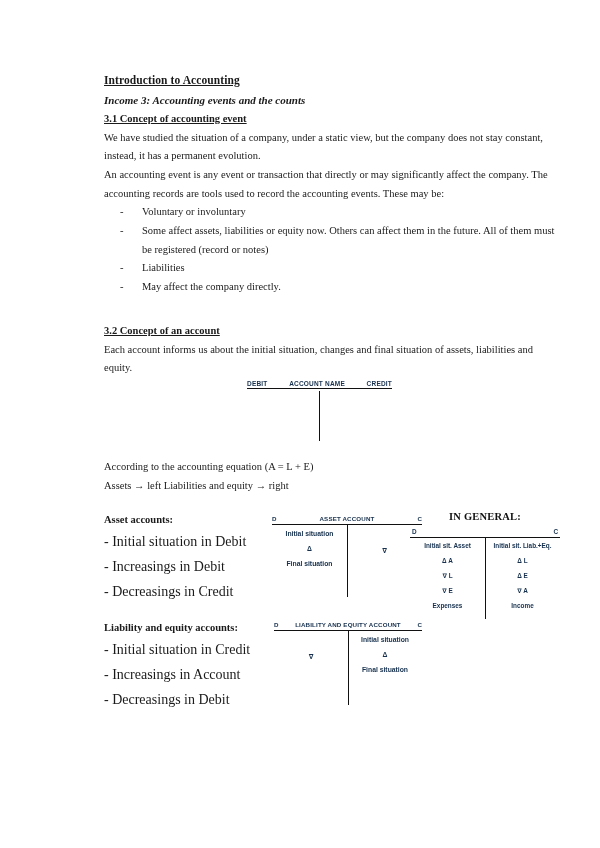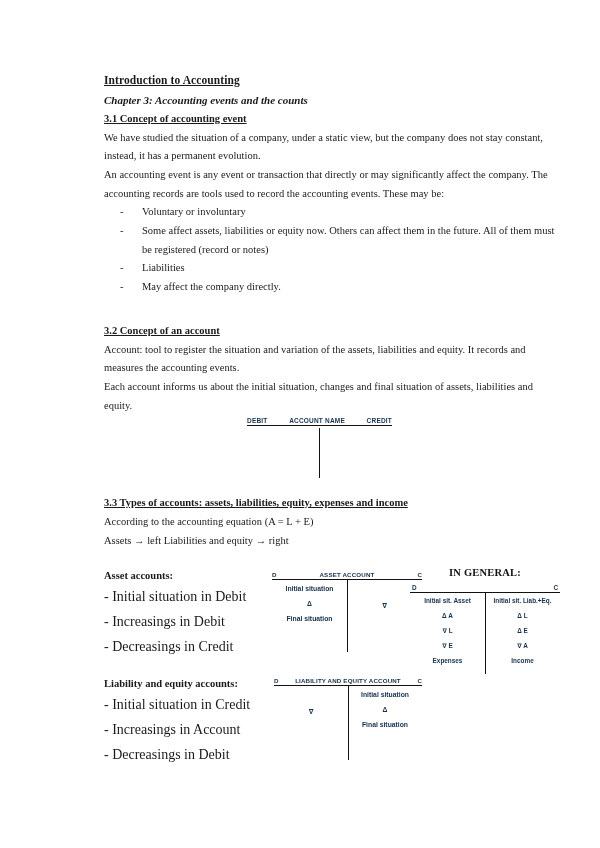--- a/index.html
+++ b/index.html
@@ -239,21 +239,21 @@
     border-left: 1.2px solid #111;
   }
 </style>
 </head>
 <body>
 
 <div class="page">
   <div class="content">
 
     <h1 class="doc-title">Introduction to Accounting</h1>
-    <h2 class="chapter-title">Chapter 3: Accounting events and the counts</h2>
+    <h2 class="chapter-title">Income 3: Accounting events and the counts</h2>
 
     <h3 class="section-head">3.1 Concept of accounting event</h3>
     <p class="para">We have studied the situation of a company, under a static view, but the company does not stay constant, instead, it has a permanent evolution.</p>
     <p class="para">An accounting event is any event or transaction that directly or may significantly affect the company. The accounting records are tools used to record the accounting events. These may be:</p>
 
     <ul class="bullets">
       <li>
         <span class="dash">-</span>
         <span>Voluntary or involuntary</span>
       </li>
@@ -267,35 +267,33 @@
       </li>
       <li>
         <span class="dash">-</span>
         <span>May affect the company directly.</span>
       </li>
     </ul>
 
     <div class="spacer-lg"></div>
 
     <h3 class="section-head">3.2 Concept of an account</h3>
-    <p class="para">Account: tool to register the situation and variation of the assets, liabilities and equity. It records and measures the accounting events.</p>
     <p class="para">Each account informs us about the initial situation, changes and final situation of assets, liabilities and equity.</p>
 
     <div class="taccount-center">
       <div class="tac-head">
         <span>DEBIT</span>
         <span>ACCOUNT NAME</span>
         <span>CREDIT</span>
       </div>
       <div class="tac-stem"></div>
     </div>
 
     <div class="spacer-md"></div>
 
-    <h3 class="section-head">3.3 Types of accounts: assets, liabilities, equity, expenses and income</h3>
     <p class="para">According to the accounting equation (A = L + E)</p>
     <p class="para">Assets → left          Liabilities and equity → right</p>
 
     <div class="spacer-md"></div>
 
     <div class="block">
 
       <div class="label-col">
         <p class="block-title">Asset accounts:</p>
         <p class="block-line">- Initial situation in Debit</p>

